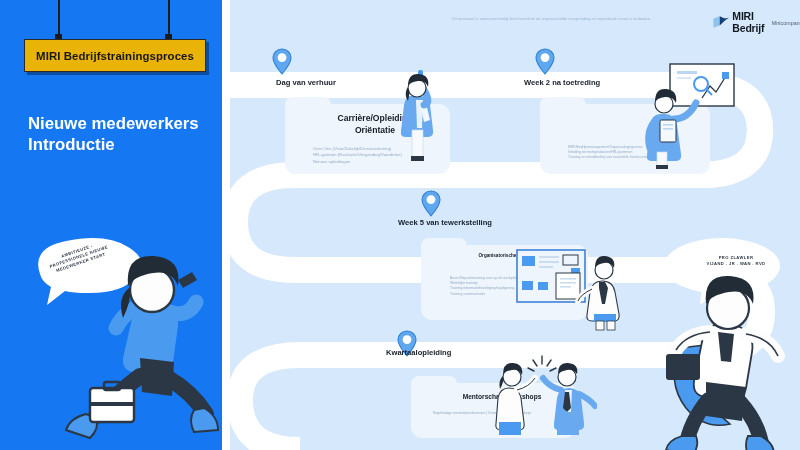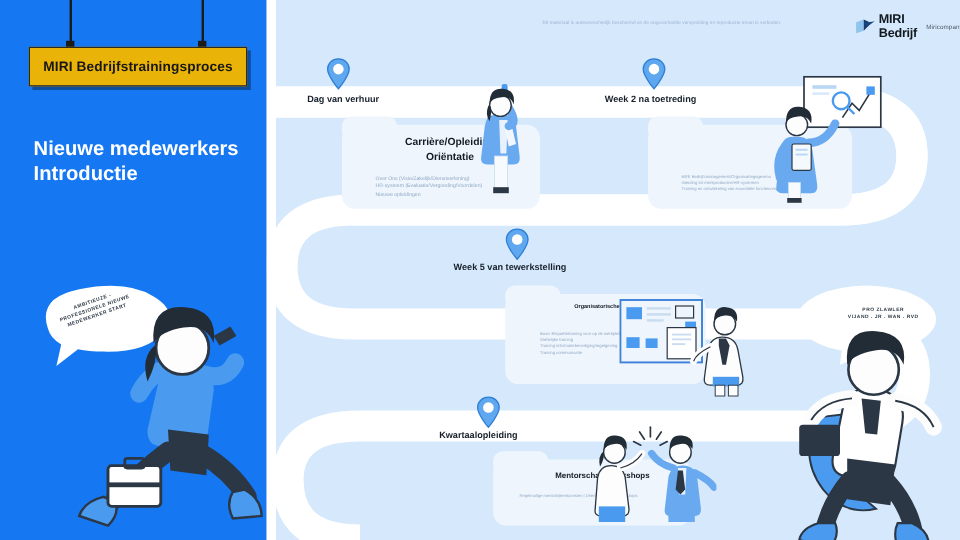--- a/index.html
+++ b/index.html
@@ -63,21 +63,21 @@
   .t4{left:437px;top:392px;width:130px;font-size:6.6px;line-height:9px;}
 
   .cbody{position:absolute;color:#93abc4;z-index:7;}
   .b1{left:313px;top:146px;width:140px;font-size:4.3px;line-height:6.3px;}
   .b2{left:568px;top:145px;width:120px;font-size:3.5px;line-height:5.1px;}
   .b3{left:450px;top:276px;width:120px;font-size:3.5px;line-height:5.2px;}
   .b4{left:433px;top:411px;width:140px;font-size:3.4px;line-height:5px;}
 
   
   .pin{position:absolute;z-index:11;}
-  .mlabel{position:absolute;font-size:7.6px;font-weight:700;color:#17202b;z-index:11;white-space:nowrap;}
+  .mlabel{position:absolute;font-size:7.6px;font-weight:700;color:#17202b;z-index:11;white-space:nowrap;margin-left:20px;}
 
   
   .ill{position:absolute;z-index:8;}
   .badge-txt{position:absolute;z-index:9;text-align:center;font-size:4.1px;font-weight:700;
              color:#2b3743;letter-spacing:.45px;line-height:6px;}
 </style>
 </head>
 <body>
 
 <div id="root">
@@ -133,21 +133,21 @@
   <svg class="pin" style="left:420px;top:190px" width="22" height="28" viewBox="0 0 22 28">
     <path d="M11,1 C5.8,1 2,5 2,9.6 C2,15.5 11,26 11,26 C11,26 20,15.5 20,9.6 C20,5 16.2,1 11,1 Z" fill="#5fa8ef" stroke="#2e7fd6" stroke-width="1.1"></path>
     <circle cx="11" cy="9.6" r="4.4" fill="#ffffff"></circle>
   </svg>
   <div class="mlabel" style="left:378px;top:218px">Week 5 van tewerkstelling</div>
 
   <svg class="pin" style="left:396px;top:330px" width="22" height="28" viewBox="0 0 22 28">
     <path d="M11,1 C5.8,1 2,5 2,9.6 C2,15.5 11,26 11,26 C11,26 20,15.5 20,9.6 C20,5 16.2,1 11,1 Z" fill="#5fa8ef" stroke="#2e7fd6" stroke-width="1.1"></path>
     <circle cx="11" cy="9.6" r="4.4" fill="#ffffff"></circle>
   </svg>
-  <div class="mlabel" style="left:366px;top:358px">Kwartaalopleiding</div>
+  <div class="mlabel" style="left:366px;top:348px">Kwartaalopleiding</div>
 
   <div class="card card1"></div>
   <div class="num n1">1</div>
   <div class="ctitle t1" style="white-space:pre-line">Carrière/Opleiding
 Oriëntatie</div>
   <div class="cbody b1" style="white-space:pre-line">Over Ons (Visie/Zakelijk/Dienstverlening)
 HR-systeem (Evaluatie/Vergoeding/Voordelen)
 Nieuwe opleidingen</div>
 
   <svg class="ill" style="left:388px;top:68px" width="60" height="105" viewBox="0 0 60 105">

